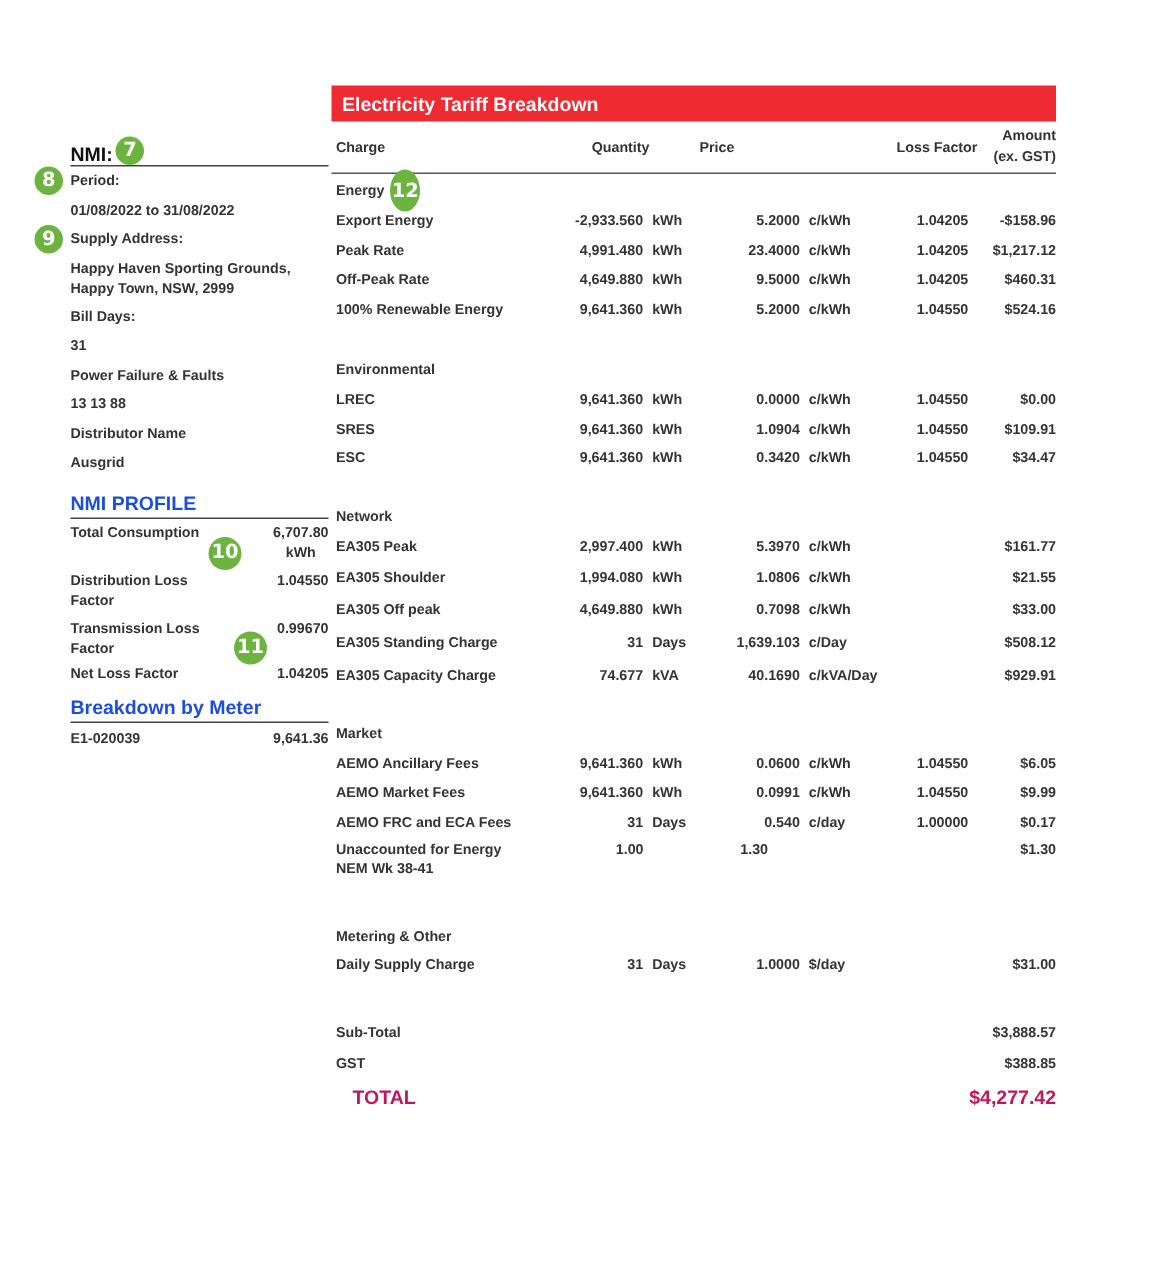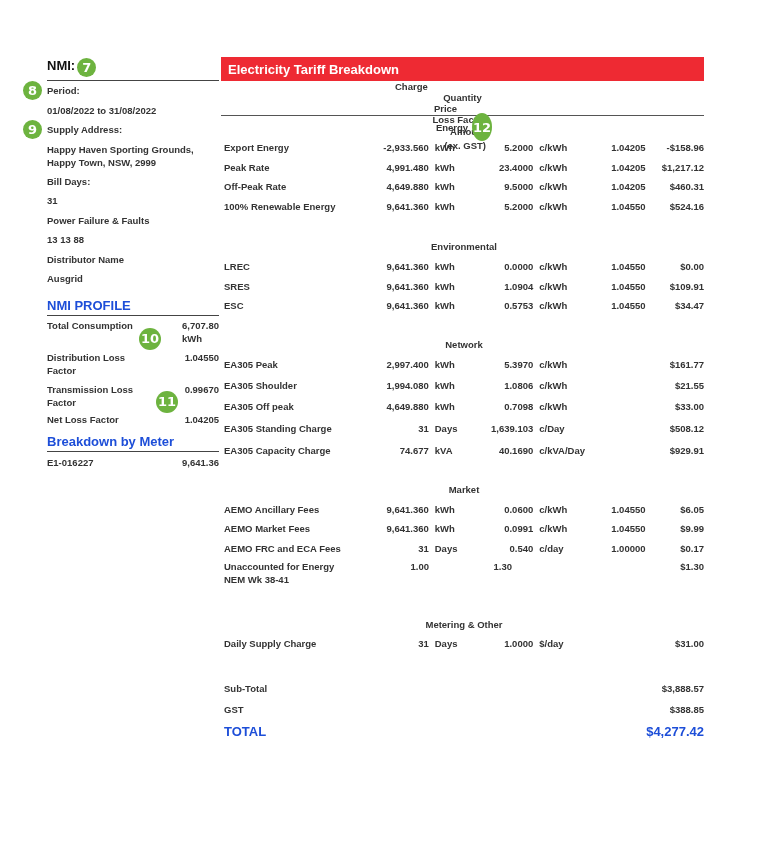--- a/index.html
+++ b/index.html
@@ -1,43 +1,43 @@
 <!DOCTYPE html>
 <html><head>
 <meta charset="utf-8">
 <style>
   html,body{margin:0;padding:0;background:#ffffff;}
   body{width:768px;height:851px;position:relative;font-family:"Liberation Sans",sans-serif;color:#1a1a1a;overflow:hidden;}
   .left{position:absolute;left:47px;top:58px;width:172px;font-size:9.5px;font-weight:bold;color:#333;}
-  .left .nmi-head{font-size:13px;color:#111;height:22px;display:flex;align-items:flex-start;}
+  .left .nmi-head{font-size:13px;color:#111;height:22px;display:flex;align-items:flex-end;margin-top:30px;}
   .left .rule{border-top:1.5px solid #444;margin:0 -0px;}
   .left .line{height:19.5px;display:flex;align-items:center;}
   .left .addr{line-height:13px;padding:3px 0;}
   .badge{display:inline-flex;align-items:center;justify-content:center;width:19px;height:19px;border-radius:50%;background:#6db33f;color:#fff;font-weight:bold;font-size:13px;font-family:"DejaVu Sans",sans-serif;}
   .sec-head{font-size:13px;color:#1d4ed8;margin-top:10px;height:20px;display:flex;align-items:flex-end;padding-bottom:2px;}
   .prof-row{display:flex;justify-content:space-between;align-items:flex-start;line-height:13px;}
-  .prof-row .v{text-align:left;}
+  .prof-row .v{text-align:center;}
   .right{position:absolute;left:221px;top:57px;width:483px;font-size:9.5px;font-weight:bold;color:#333;}
   .banner{background:#ee2a33;color:#fff;font-size:13px;height:24px;display:flex;align-items:center;padding-left:7px;}
-  .thead{display:flex;align-items:center;height:34px;border-bottom:1.5px solid #555;flex-direction:column;}
+  .thead{display:flex;align-items:center;height:34px;border-bottom:1.5px solid #555;}
   .row{display:flex;align-items:center;height:19.5px;}
   .c1{width:138px;padding-left:3px;}
   .c2q{width:72px;text-align:right;}
   .c2u{width:34px;padding-left:6px;}
   .c3q{width:67px;text-align:right;}
   .c3u{width:65px;padding-left:6px;}
   .c4{width:44px;text-align:right;}
   .c5{width:60px;text-align:right;}
   .thead .c2h{width:106px;text-align:center;}
-  .thead .c3h{width:132px;text-align:center;padding-right:34px;box-sizing:border-box;}
+  .thead .c3h{width:132px;text-align:left;padding-right:34px;box-sizing:border-box;}
   .thead .c4h{width:60px;text-align:right;}
   .thead .c5h{width:44px;text-align:right;line-height:14px;}
   .gap{height:18px;}
-  .cat{display:flex;align-items:center;height:22px;padding-left:3px;justify-content:center;}
-  .total-row{font-size:13px;color:#1d4ed8;height:24px;}
+  .cat{display:flex;align-items:center;height:22px;padding-left:3px;}
+  .total-row{font-size:13px;color:#be185d;height:24px;margin-left:11px;}
 </style>
 </head>
 <body>
 
 <div class="left">
   <div class="nmi-head">
     <span>NMI:</span>
     <span class="badge" style="margin-left:2px">7</span>
   </div>
   <div class="rule"></div>
@@ -79,21 +79,21 @@
       <span class="v">0.99670</span>
     </div>
     <div class="prof-row" style="height:14px">
       <span>Net Loss Factor</span>
       <span class="v">1.04205</span>
     </div>
   </div>
   <div class="sec-head" style="margin-top:2px">Breakdown by Meter</div>
   <div class="rule"></div>
   <div class="prof-row" style="padding-top:4px">
-    <span>E1-016227</span>
+    <span>E1-020039</span>
     <span class="v">9,641.36</span>
   </div>
 </div>
 
 <div class="right">
   <div class="banner">Electricity Tariff Breakdown</div>
   <div class="thead">
     <div class="c1">Charge</div>
     <div class="c2h">Quantity</div>
     <div class="c3h">Price</div>
@@ -160,21 +160,21 @@
       <div class="c2u">kWh</div>
       <div class="c3q">1.0904</div>
       <div class="c3u">c/kWh</div>
       <div class="c4">1.04550</div>
       <div class="c5">$109.91</div>
     </div>
   <div class="row">
       <div class="c1">ESC</div>
       <div class="c2q">9,641.360</div>
       <div class="c2u">kWh</div>
-      <div class="c3q">0.5753</div>
+      <div class="c3q">0.3420</div>
       <div class="c3u">c/kWh</div>
       <div class="c4">1.04550</div>
       <div class="c5">$34.47</div>
     </div>
 
   <div class="gap" style="height:20px"></div>
 
   <div class="cat" style="height:18px">Network</div>
   <div class="row" style="height:21px">
       <div class="c1">EA305 Peak</div>

